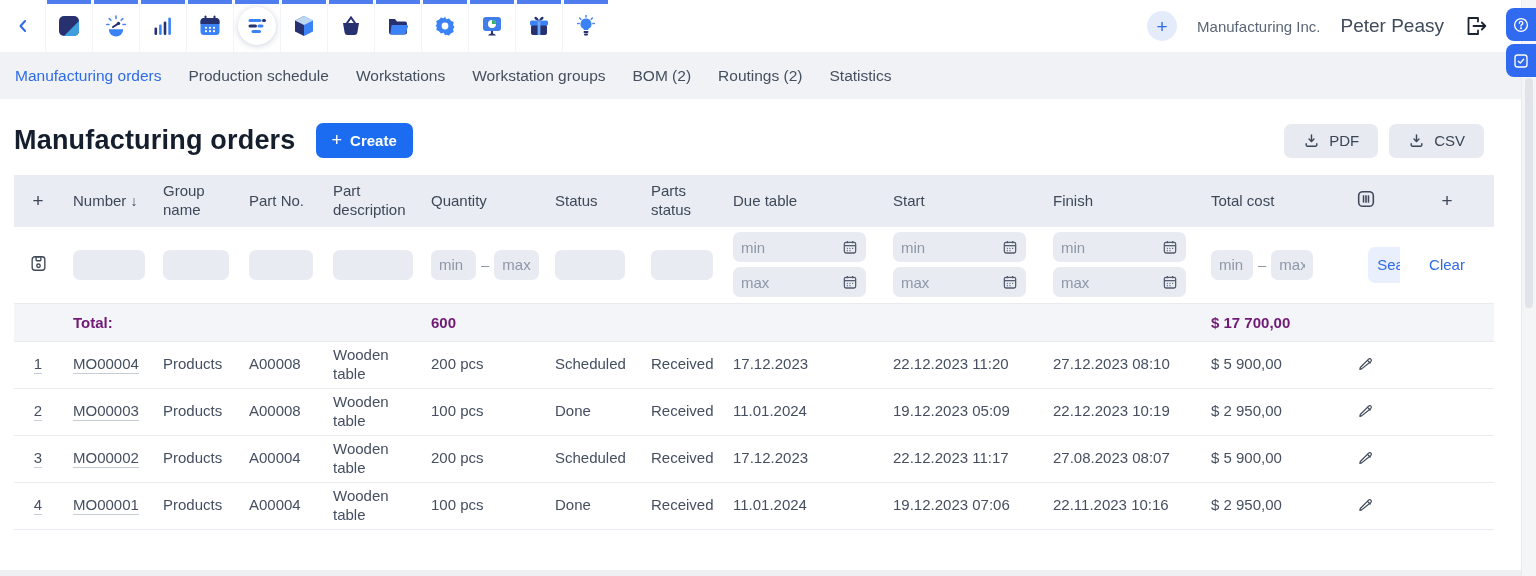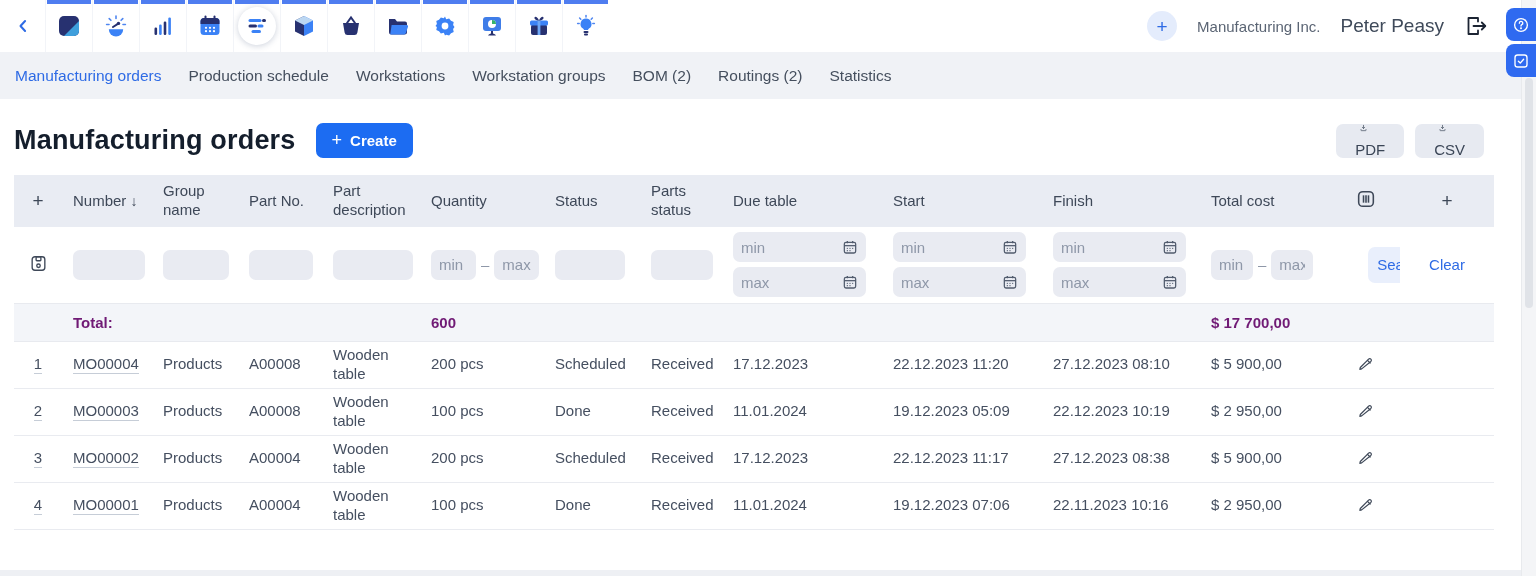--- a/index.html
+++ b/index.html
@@ -28,21 +28,21 @@
   .subnav { height:47px; background:#f0f2f6; display:flex; align-items:center; gap:27px; padding:0 15px; font-size:15.5px; color:#454f5e; }
   .subnav .ntab { cursor:pointer; }
   .subnav .ntab.active { color:#2e6be5; }
 
   
   .page-head { display:flex; align-items:center; padding:24px 52px 17px 14px; }
   .page-title { font-size:27px; font-weight:700; color:#141e2c; margin:0; letter-spacing:.2px; }
   .create-btn { margin-left:20px; height:35px; padding:0 16px; background:#1c6cf2; color:#fff; border:none; border-radius:7px; font-size:15px; font-weight:700; display:flex; align-items:center; gap:8px; cursor:pointer; font-family:inherit; }
   .create-btn .plus-g { font-weight:400; font-size:18px; }
   .export { margin-left:auto; display:flex; gap:11px; }
-  .ghost-btn { height:34px; padding:0 19px; background:#e7eaf1; color:#3a4556; border:none; border-radius:7px; font-size:15px; display:flex; align-items:flex-start; gap:9px; cursor:pointer; font-family:inherit;flex-direction:column; }
+  .ghost-btn { height:34px; padding:0 19px; background:#e7eaf1; color:#3a4556; border:none; border-radius:7px; font-size:15px; display:flex; align-items:center; gap:9px; cursor:pointer; font-family:inherit; }
 
   
   table { border-collapse:collapse; table-layout:fixed; width:1480px; margin-left:14px; font-size:15px; color:#454f60; }
   th, td { padding:0 10px 0 11px; text-align:left; vertical-align:middle; overflow:hidden; }
   thead th { background:#e9ecf3; height:52px; font-weight:400; color:#3e4858; line-height:1.25; }
   th.c-center, td.c-center { text-align:center; padding:0; }
   .sortable { cursor:pointer; }
   .sort-g { font-size:14px; }
   .plus-h { font-size:19px; color:#3e4858; cursor:pointer; }
 
@@ -515,21 +515,21 @@
       <td class="c-center"><a class="idx-link">3</a></td>
       <td><a class="mo-link">MO00002</a></td>
       <td>Products</td>
       <td>A00004</td>
       <td>Wooden table</td>
       <td>200 pcs</td>
       <td>Scheduled</td>
       <td>Received</td>
       <td>17.12.2023</td>
       <td>22.12.2023 11:17</td>
-      <td>27.12.2023 08:38</td>
+      <td>27.08.2023 08:07</td>
       <td>$ 5 900,00</td>
       <td class="c-center">
           <button class="edit-btn"><svg width="18" height="18" viewBox="0 0 24 24" fill="none" stroke="#3e4858" stroke-width="1.6" stroke-linecap="round" stroke-linejoin="round">
               <path d="M6.2 19.8l-2.4.6.6-2.4L15.5 6.9a2.1 2.1 0 0 1 3 0 2.1 2.1 0 0 1 0 3z"></path>
               <path d="M14 8.4 17.5 12"></path>
             </svg></button>
         </td>
       <td></td>
     </tr>
 

